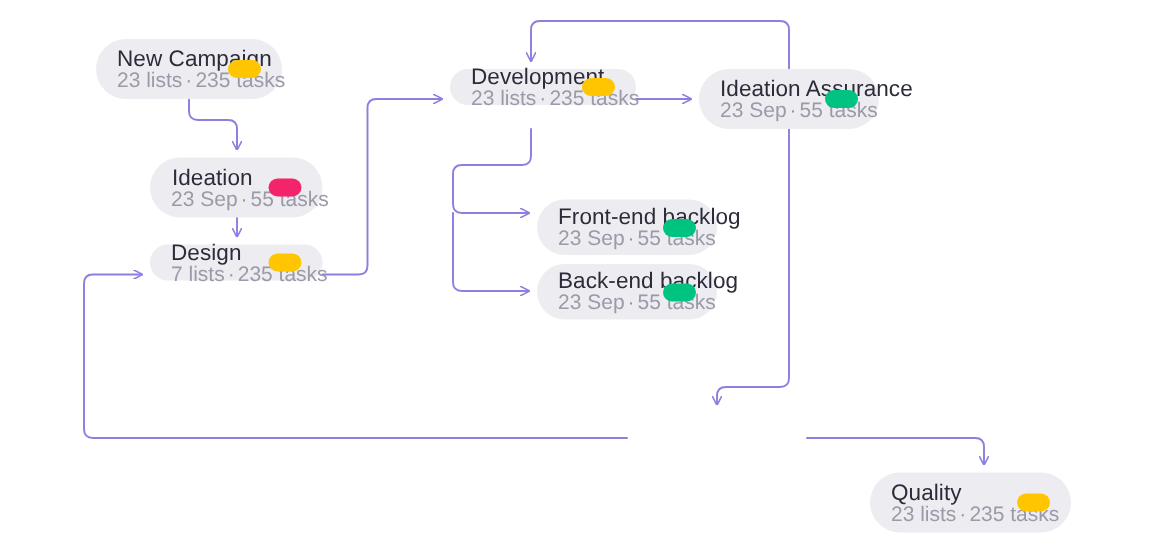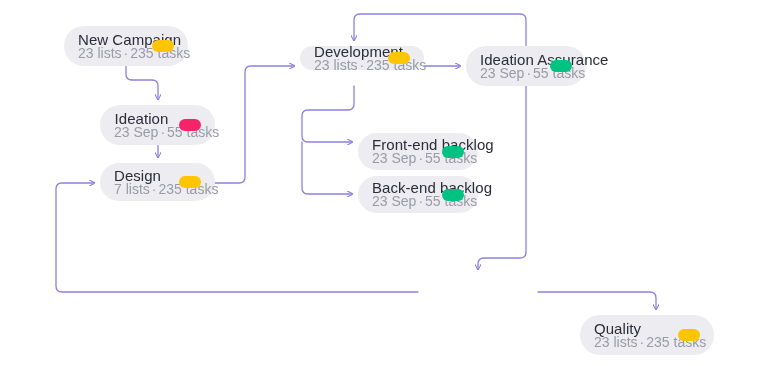--- a/index.html
+++ b/index.html
@@ -108,21 +108,21 @@
     top: 2px;
     width: 11px;
     height: 7px;
     margin-left: -5.5px;
     border-radius: 6px 6px 2px 2px;
     background: #2e2840;
   }
   
   #node-new-campaign   { left: 64px;  top: 26px;  width: 124px; height: 40px; }
   #node-ideation       { left: 100px; top: 105px; width: 115px; height: 40px; text-align: center; }
-  #node-design         { left: 100px; top: 163px; width: 115px; height: 38px; }
+  #node-design         { left: 100px; top: 163px; width: 115px; height: 24px; }
   #node-development    { left: 300px; top: 46px;  width: 124px; height: 24px; }
   #node-quality        { left: 466px; top: 46px;  width: 120px; height: 40px; }
   #node-frontend       { left: 358px; top: 133px; width: 120px; height: 37px; }
   #node-backend        { left: 358px; top: 176px; width: 120px; height: 37px; text-align: center; }
   #node-release        { left: 418px; top: 275px; width: 120px; height: 34px; }
   #node-feedback       { left: 580px; top: 315px; width: 134px; height: 40px; }
 </style>
 </head>
 <body>
 

